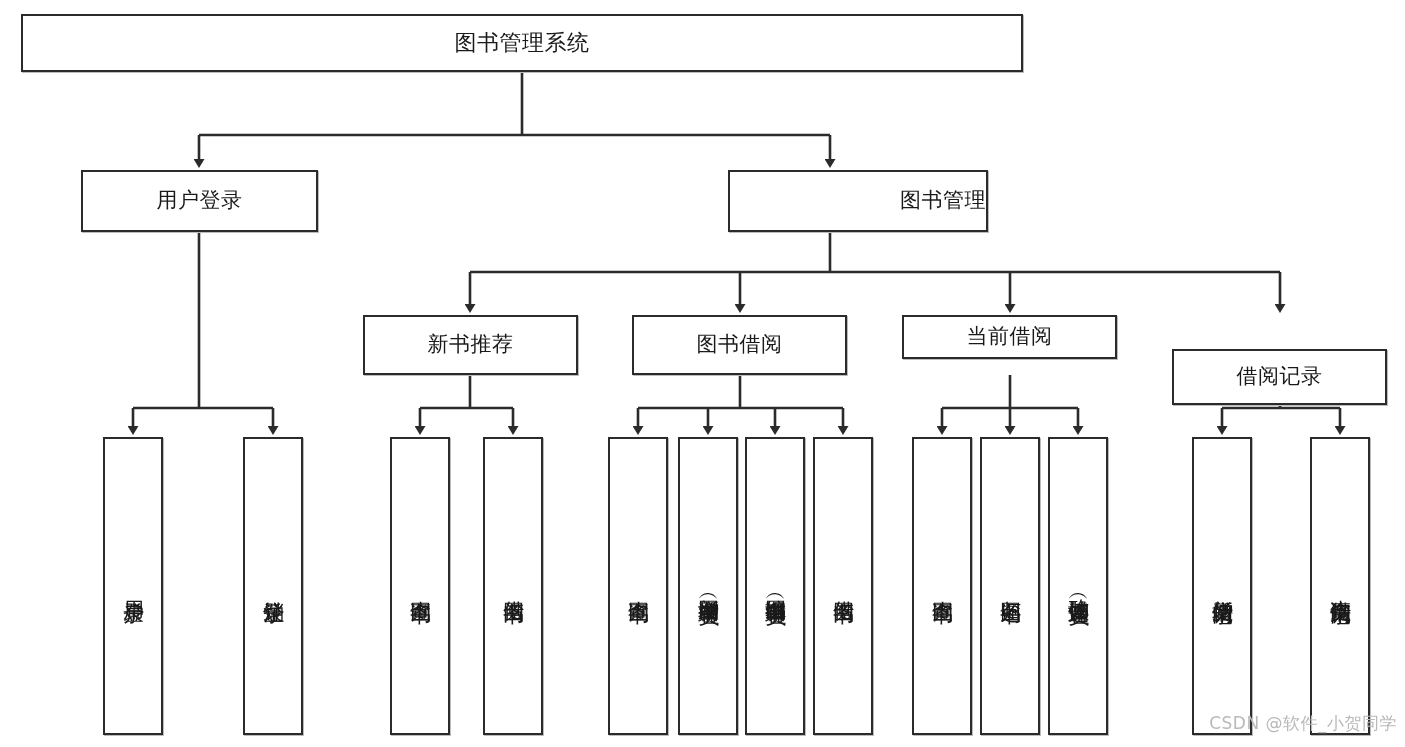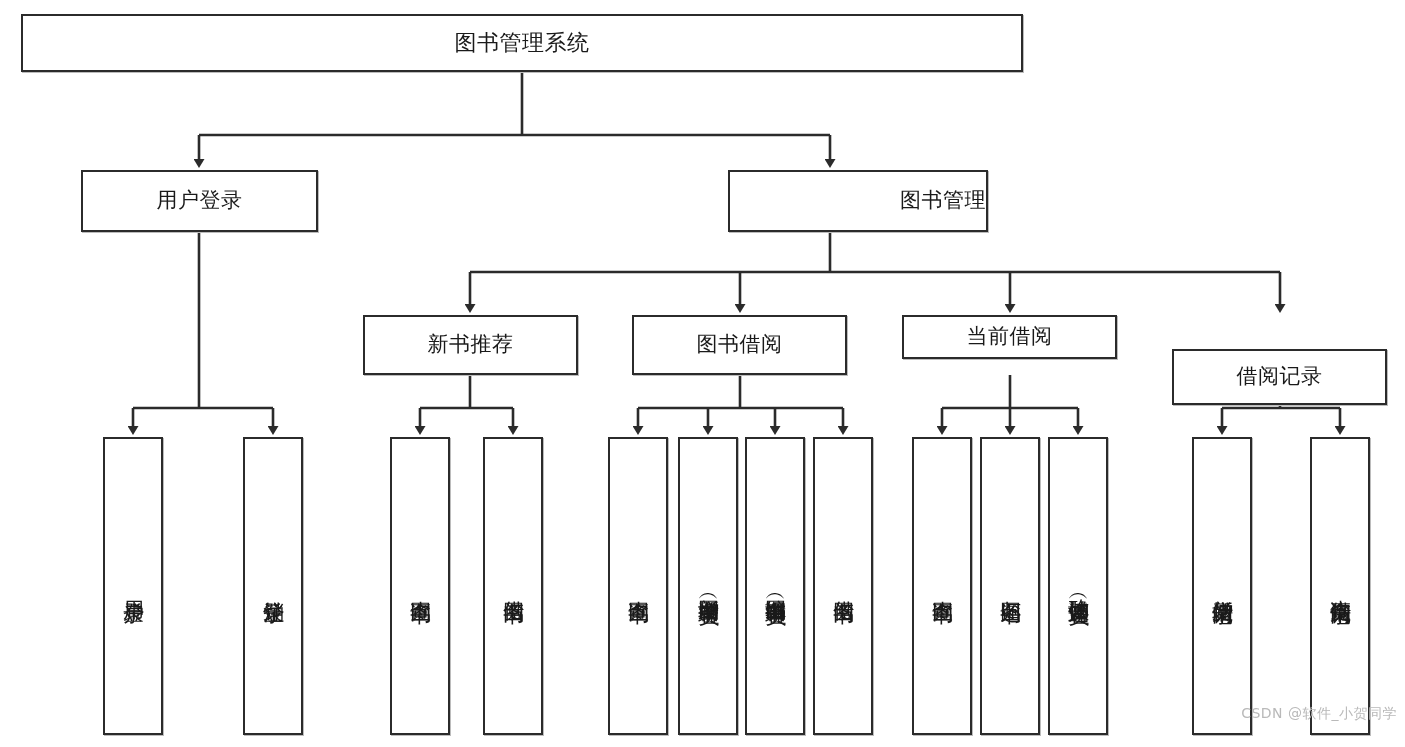--- a/index.html
+++ b/index.html
@@ -56,22 +56,22 @@
     text-orientation: upright;
     font-size: 21px;
     line-height: 1.30;
     letter-spacing: 1px;
     max-height: 272px;
   }
   .node.root .label { font-size: 22px; }
   .watermark {
     position: absolute;
     right: 8px;
-    bottom: 24px;
-    font-size: 14px;
+    bottom: 12px;
+    font-size: 17px;
     color: #b9b9b9;
     letter-spacing: 0.5px;
     white-space: nowrap;
     user-select: none;
   }
 </style>
 </head>
 <body>
 
 <div id="canvas">

